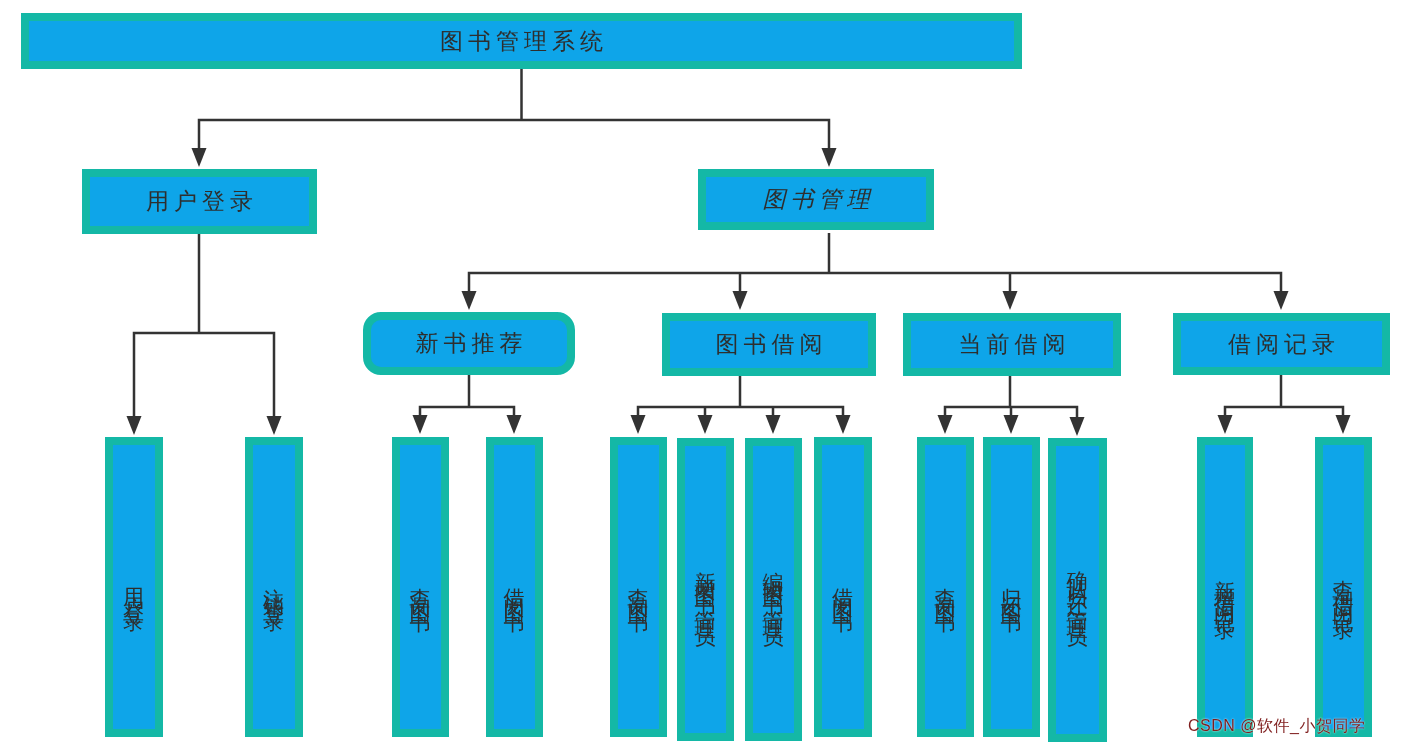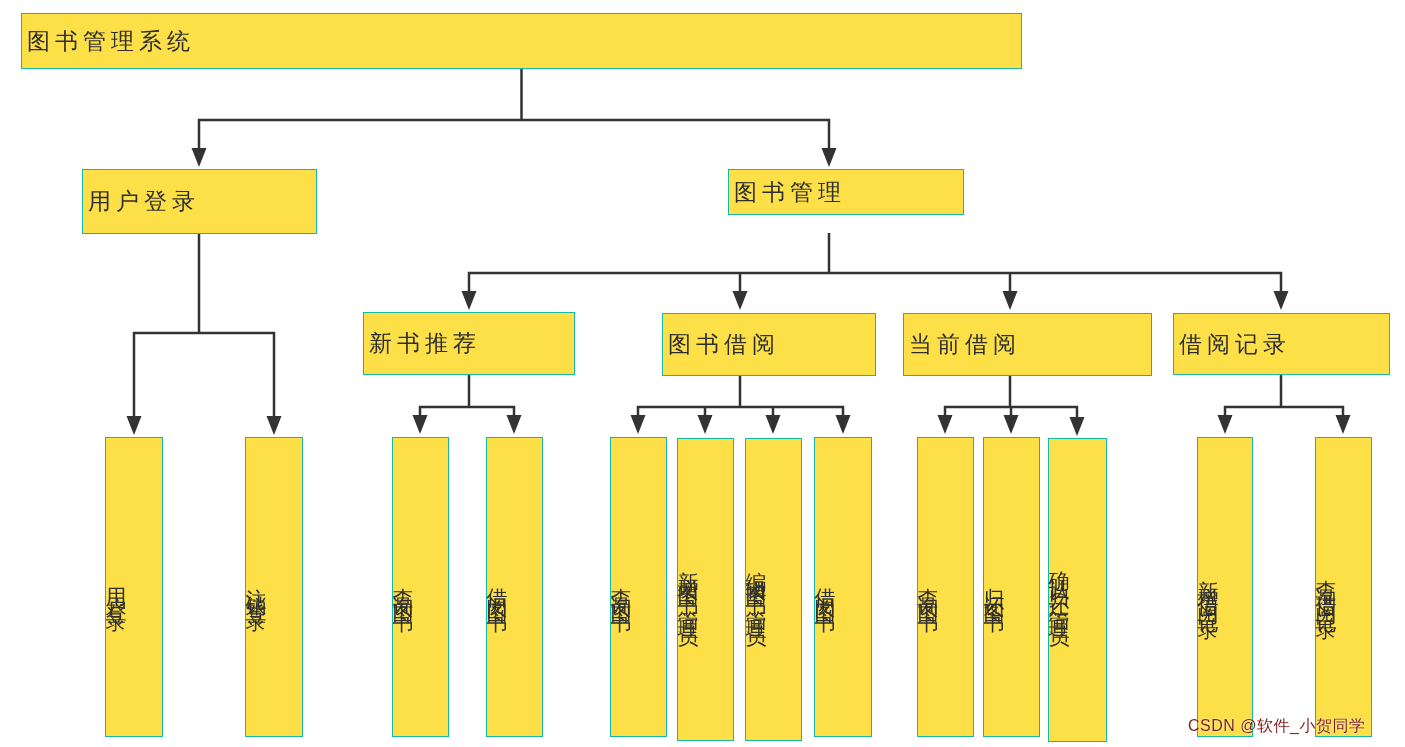--- a/index.html
+++ b/index.html
@@ -19,25 +19,25 @@
     position: absolute;
     left: 0;
     top: 0;
     width: 1405px;
     height: 747px;
     z-index: 1;
   }
   .node {
     position: absolute;
     box-sizing: border-box;
-    background: #fde047;
-    border: 1px solid #14b8a6;
+    background: #0ea5e9;
+    border: 8px solid #14b8a6;
     display: flex;
     align-items: center;
-    justify-content: flex-start;
+    justify-content: center;
     z-index: 2;
   }
   .node .hlabel {
     color: #2e2e2e;
     font-size: 23px;
     letter-spacing: 5px;
     white-space: nowrap;
     text-indent: 5px; 
   }
   .node .vlabel {
@@ -106,31 +106,31 @@
     </g>
   </svg>
 
   <div class="node" style="left:21px; top:13px; width:1001px; height:56px;">
     <span class="hlabel">图书管理系统</span>
   </div>
 
   <div class="node" style="left:82px; top:169px; width:235px; height:65px;">
     <span class="hlabel">用户登录</span>
   </div>
-  <div class="node" style="left:728px; top:169px; width:236px; height:46px;">
+  <div class="node" style="left:698px; top:169px; width:236px; height:61px;font-style:italic;">
     <span class="hlabel">图书管理</span>
   </div>
 
-  <div class="node" style="left:363px; top:312px; width:212px; height:63px;">
+  <div class="node" style="left:363px; top:312px; width:212px; height:63px;border-radius:18px;">
     <span class="hlabel">新书推荐</span>
   </div>
   <div class="node" style="left:633px; top:313px; width:214px; height:63px;margin-left:29px;">
     <span class="hlabel">图书借阅</span>
   </div>
-  <div class="node" style="left:903px; top:313px; width:249px; height:63px;">
+  <div class="node" style="left:903px; top:313px; width:218px; height:63px;">
     <span class="hlabel">当前借阅</span>
   </div>
   <div class="node" style="left:1173px; top:313px; width:217px; height:62px;">
     <span class="hlabel">借阅记录</span>
   </div>
 
   <div class="node" style="left:105px; top:437px; width:58px; height:300px;">
     <span class="vlabel">用户登录</span>
   </div>
   <div class="node" style="left:245px; top:437px; width:58px; height:300px;">

